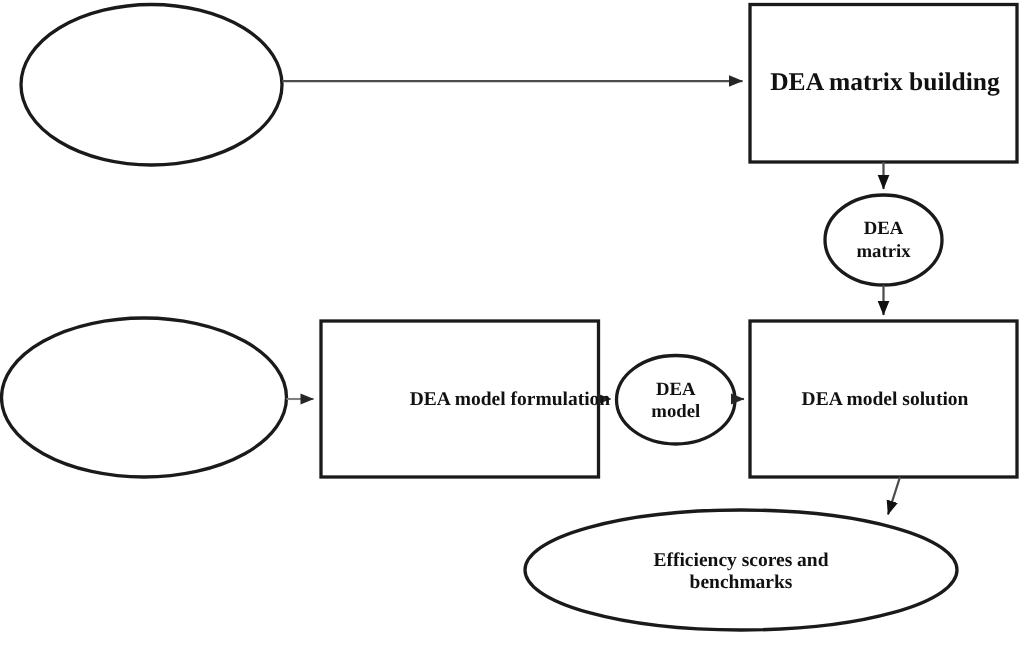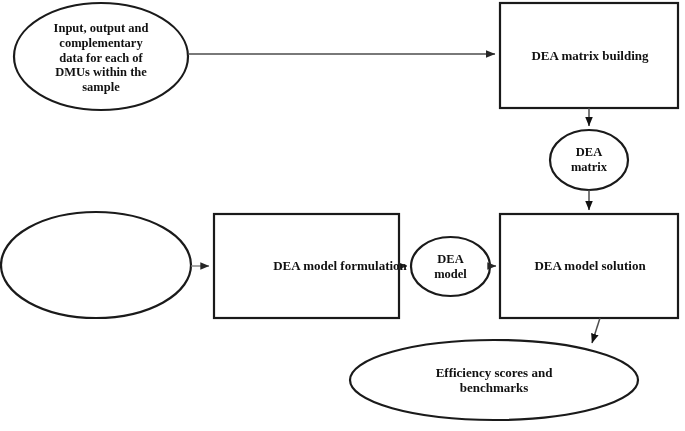--- a/index.html
+++ b/index.html
@@ -32,21 +32,21 @@
     justify-content: center;
     text-align: center;
     font-family: "Liberation Serif", "DejaVu Serif", serif;
     font-weight: bold;
     color: #111111;
     line-height: 1.18;
     pointer-events: none;
     white-space: pre-line;
   }
   .lbl-ellipse-inputs   { left: 22px;  top: 14px;  width: 158px; height: 88px;  font-size: 12.5px; }
-  .lbl-box-matrix       { left: 502px; top: 3px;   width: 176px; height: 105px; font-size: 13px;   }
+  .lbl-box-matrix       { left: 502px; top: 3px;   width: 176px; height: 105px; font-size: 17px;   }
   .lbl-circle-matrix    { left: 550px; top: 130px; width: 78px;  height: 60px;  font-size: 12.5px; }
   .lbl-ellipse-choice   { left: 20px;  top: 212px; width: 152px; height: 106px; font-size: 13px;   }
   .lbl-box-formulation  { left: 216px; top: 214px; width: 182px; height: 104px; font-size: 13px; padding-left: 33px;   }
   .lbl-circle-model     { left: 412px; top: 237px; width: 77px;  height: 59px;  font-size: 12.5px; }
   .lbl-box-solution     { left: 502px; top: 214px; width: 176px; height: 104px; font-size: 13px;   }
   .lbl-ellipse-scores   { left: 380px; top: 340px; width: 228px; height: 80px;  font-size: 13px;   }
 </style>
 </head>
 <body>
 
@@ -86,25 +86,20 @@
 
     <line x1="191" y1="266" x2="209" y2="266" stroke="#808080" stroke-width="1.4" marker-end="url(#arrowhead)"></line>
 
     <line x1="399" y1="266" x2="407" y2="266" stroke="#4d4d4d" stroke-width="1.4" marker-end="url(#arrowhead)"></line>
 
     <line x1="490" y1="266" x2="496" y2="266" stroke="#4d4d4d" stroke-width="1.4" marker-end="url(#arrowhead)"></line>
 
     <line x1="600" y1="318" x2="592" y2="343" stroke="#4d4d4d" stroke-width="1.5" marker-end="url(#arrowhead-dark)"></line>
   </svg>
 
-  <div class="node-label lbl-ellipse-inputs">Input, output and
-complementary
-data for each of
-DMUs within the
-sample</div>
 
   <div class="node-label lbl-box-matrix">DEA matrix building</div>
 
   <div class="node-label lbl-circle-matrix">DEA
 matrix</div>
 
 
   <div class="node-label lbl-box-formulation">DEA model formulation</div>
 
   <div class="node-label lbl-circle-model">DEA

